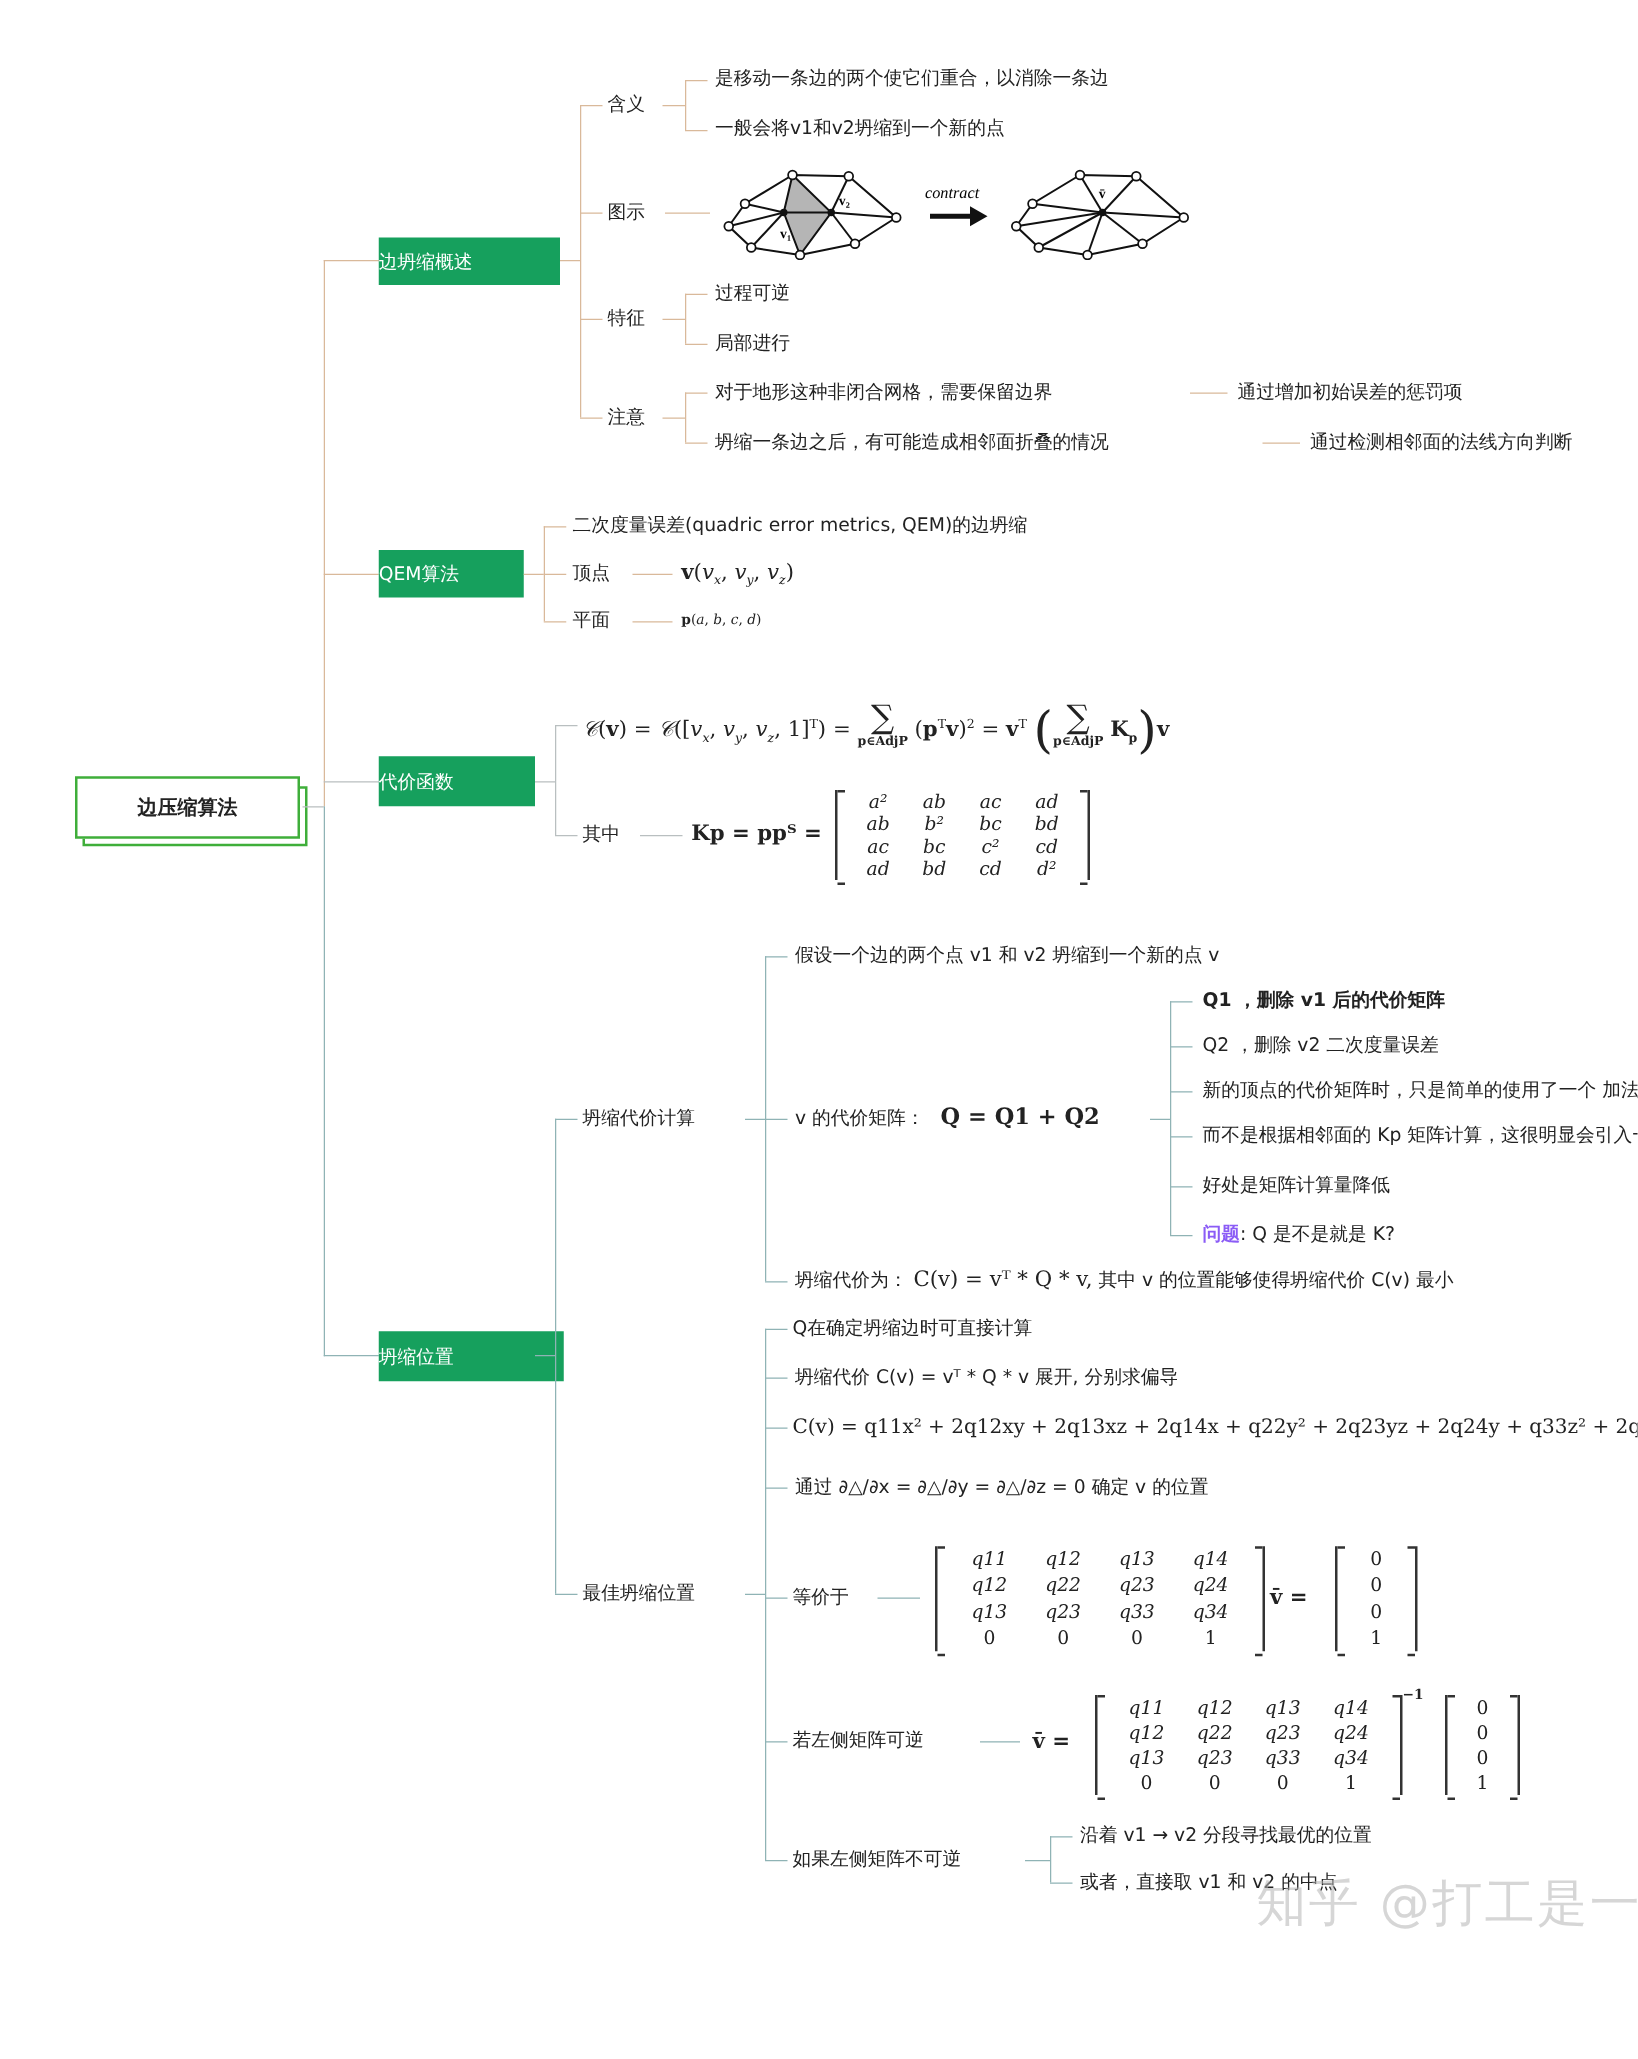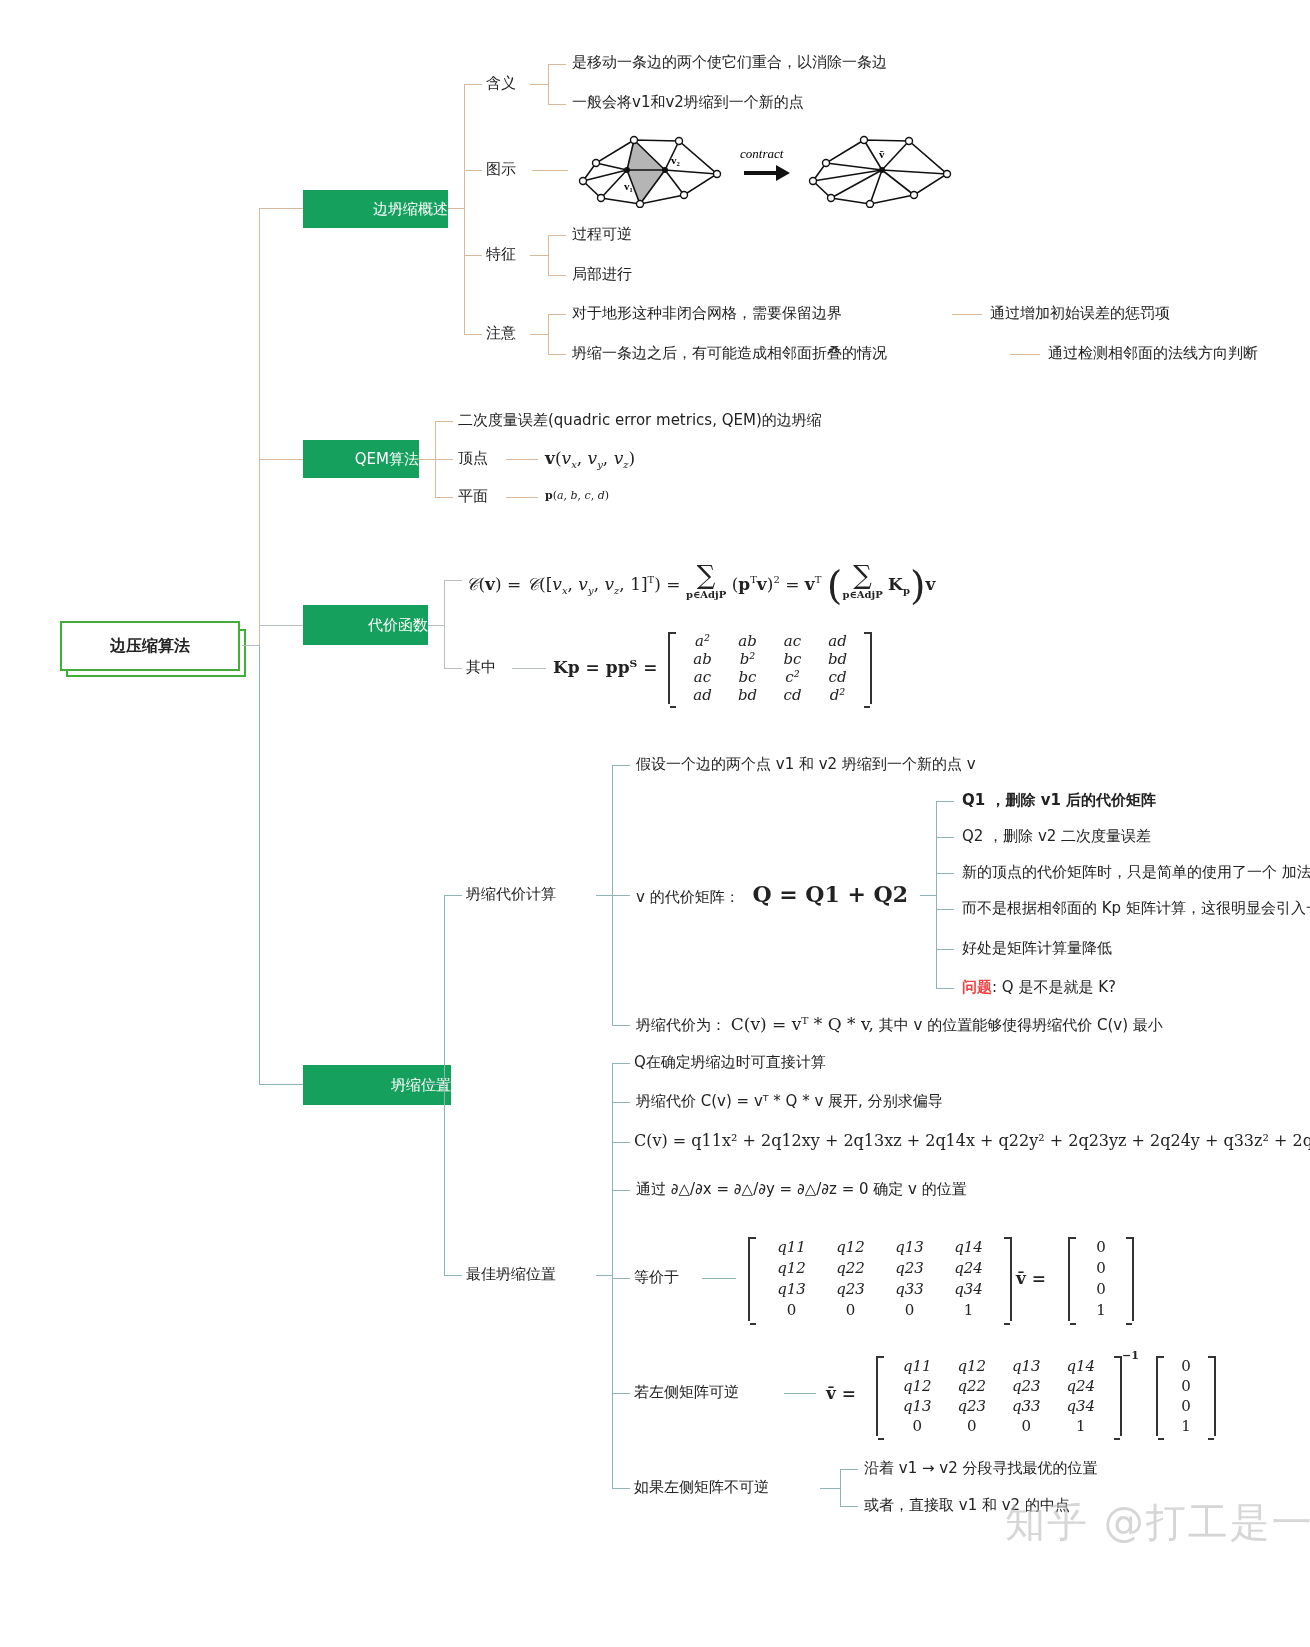--- a/index.html
+++ b/index.html
@@ -4,30 +4,30 @@
 <style>
   html,body{margin:0;padding:0;background:#fff;}
   body{width:1310px;height:1647px;position:relative;overflow:hidden;
        font-family:"DejaVu Sans","Liberation Sans",sans-serif;color:#222;}
   .abs{position:absolute;}
   .txt{position:absolute;font-size:15px;white-space:nowrap;line-height:20px;color:#222;}
   .math{font-family:"DejaVu Serif","Liberation Serif",serif;}
   .b{font-weight:bold;}
   sub,sup{font-size:10px;}
   .node{position:absolute;background:#16a05d;color:#fff;font-size:15px;
-        display:flex;align-items:center;justify-content:flex-end;white-space:nowrap;}
+        display:flex;align-items:center;justify-content:flex-start;white-space:nowrap;}
   .root{position:absolute;background:#fff;border:2px solid #3fae3a;
         display:flex;align-items:center;justify-content:center;font-weight:bold;font-size:16px;}
   .root-shadow{position:absolute;border:2px solid #3fae3a;background:#fff;}
   .hl{position:absolute;height:1px;}
   .vl{position:absolute;width:1px;}
   .tan{background:#d9b99a;}
   .teal{background:#8fb3b5;}
   .gray{background:#b9bfc0;}
-  .red{color:#ef4444;font-weight:bold;}
+  .red{color:#8b5cf6;font-weight:bold;}
   .mat{position:absolute;border-left:2px solid #333;border-right:2px solid #333;}
   .mat::before,.mat::after{content:"";position:absolute;width:6px;height:100%;top:0;border-top:2px solid #333;border-bottom:2px solid #333;}
   .mat::before{left:0;}
   .mat::after{right:0;}
   .grid{display:grid;font-family:"DejaVu Serif","Liberation Serif",serif;font-style:italic;font-size:15px;text-align:center;line-height:21px;}
   .watermark{position:absolute;font-size:40px;color:rgba(180,180,180,0.55);white-space:nowrap;letter-spacing:2px;}
 </style>
 </head>
 <body>
 
@@ -201,21 +201,21 @@
 
 <div class="txt" style="left:466px;top:884px;">坍缩代价计算</div>
 <div class="hl teal" style="left:596px;top:895px;width:16px;"></div>
 <div class="vl teal" style="left:612px;top:765px;height:260px;"></div>
 <div class="hl teal" style="left:612px;top:765px;width:18px;"></div>
 <div class="hl teal" style="left:612px;top:895px;width:18px;"></div>
 <div class="hl teal" style="left:612px;top:1025px;width:18px;"></div>
 <div class="txt" style="left:636px;top:754px;">假设一个边的两个点 v1 和 v2 坍缩到一个新的点 v</div>
 <div class="txt" style="left:636px;top:884px;">
   <span>v 的代价矩阵：</span>
-  <span class="math b" style="font-size:22px;margin-left:8px;">Q = Q1 + Q2</span>
+  <span class="math b" style="font-size:18px;margin-left:8px;">Q = Q1 + Q2</span>
 </div>
 <div class="hl teal" style="left:920px;top:895px;width:16px;"></div>
 <div class="vl teal" style="left:936px;top:801px;height:187px;"></div>
 <div class="hl teal" style="left:936px;top:801px;width:18px;"></div>
 <div class="hl teal" style="left:936px;top:837px;width:18px;"></div>
 <div class="hl teal" style="left:936px;top:873px;width:18px;"></div>
 <div class="hl teal" style="left:936px;top:909px;width:18px;"></div>
 <div class="hl teal" style="left:936px;top:949px;width:18px;"></div>
 <div class="hl teal" style="left:936px;top:988px;width:18px;"></div>
 <div class="txt" style="left:962px;top:790px;font-weight:bold;">Q1 ，删除 v1 后的代价矩阵</div>

